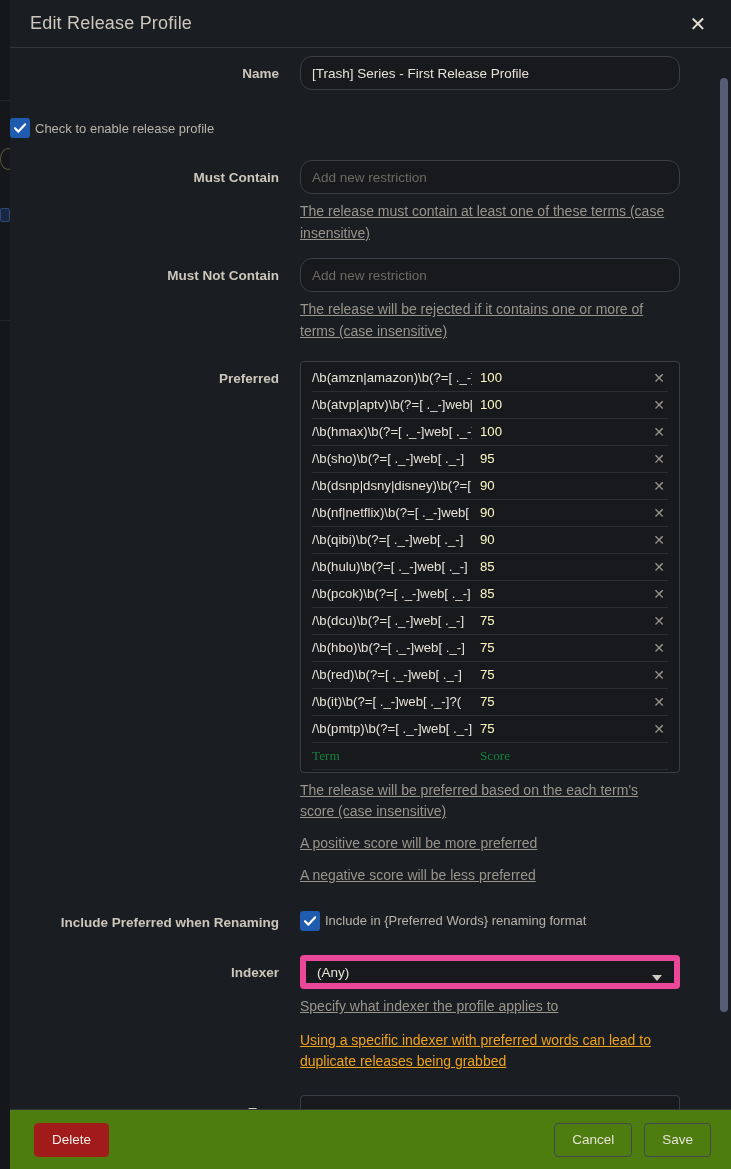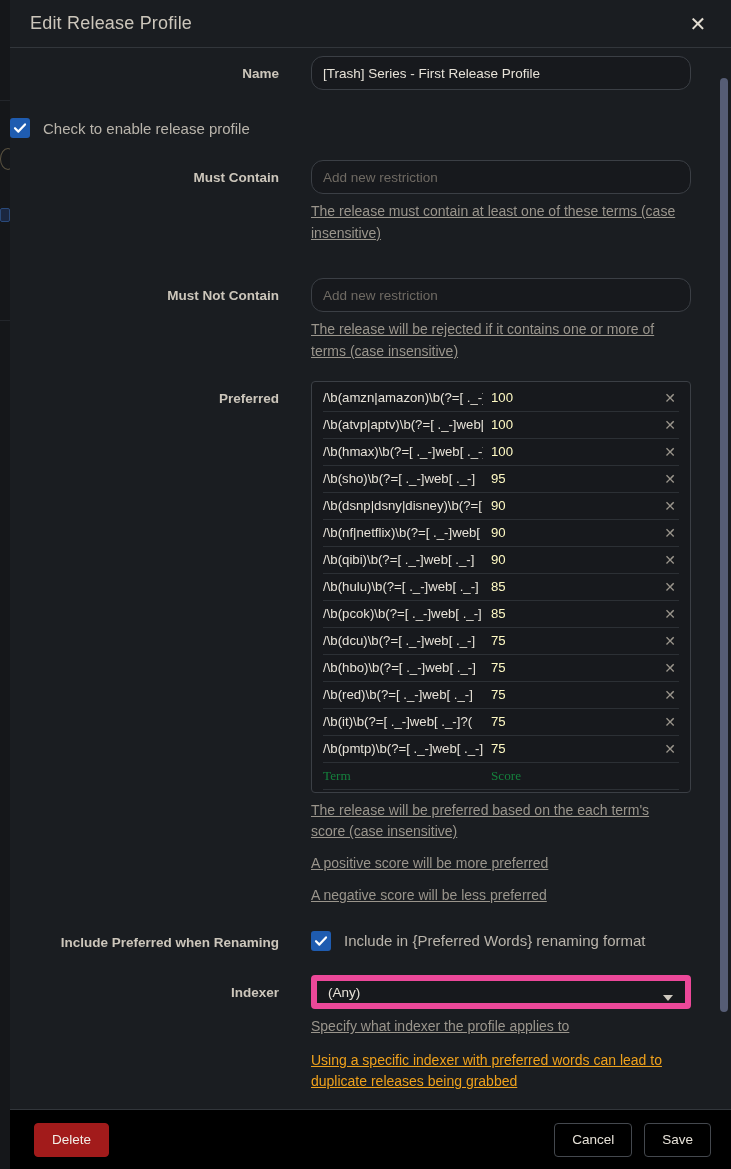--- a/index.html
+++ b/index.html
@@ -69,21 +69,20 @@
     overflow: hidden;
     background: #1a1d21;
     padding-top: 8px;
   }
 
   
   .row {
     display: flex;
     padding: 0 36px 0 0;
     margin-bottom: 0;
-    gap: 11px;
   }
   .label-col {
     width: 290px; flex: 0 0 290px;
     text-align: right;
     padding-right: 21px;
     padding-top: 9px;
     font-size: 13.5px; font-weight: bold;
     color: #ccc6bb;
     line-height: 1.3;
   }
@@ -117,22 +116,22 @@
   .check-row { display: flex; align-items: center; padding-top: 6px; }
   .checkbox {
     width: 20px; height: 20px;
     background: #1f5cb0;
     border-radius: 3px;
     display: flex; align-items: center; justify-content: center;
     flex: 0 0 20px;
   }
   .checkbox svg { display: block; }
   .check-label {
-    margin-left: 13px;
-    color: #b9b4ab; font-size: 15px;
+    margin-left: 5px;
+    color: #b9b4ab; font-size: 13px;
   }
 
   
   .pref-box {
     width: 380px;
     border: 1px solid #3b3f45;
     border-radius: 4px;
     background: #17191d;
     padding: 3px 0 2px 0;
   }
@@ -198,21 +197,21 @@
   #scroll-thumb {
     position: absolute; right: 0;
     top: 30px; width: 8px; height: 934px;
     background: #565d75;
     border-radius: 4px;
   }
 
   
   #modal-footer {
     flex: 0 0 60px; height: 60px;
-    background: #000000;
+    background: #4d7c0f;
     border-top: 1px solid #32363b;
     display: flex; align-items: center;
     padding: 0 20px 0 24px;
   }
   .btn {
     font-family: "Liberation Sans", sans-serif;
     font-size: 13.5px;
     border-radius: 4px;
     height: 34px;
     padding: 0 17px;
@@ -260,21 +259,21 @@
           <div class="checkbox">
             <svg width="14" height="14" viewBox="0 0 14 14">
               <path d="M2 7.2 L5.4 10.6 L12 3.4" fill="none" stroke="#ffffff" stroke-width="2.2" stroke-linecap="round" stroke-linejoin="round"></path>
             </svg>
           </div>
           <div class="check-label">Check to enable release profile</div>
         </div>
       </div>
     </div>
 
-    <div class="row" style="margin-bottom:34px;">
+    <div class="row" style="margin-bottom:14px;">
       <div class="label-col">Must Contain</div>
       <div class="field-col">
         <div class="textbox placeholder">Add new restriction</div>
         <div class="help">The release must contain at least one of these terms (case insensitive)</div>
       </div>
     </div>
 
     <div class="row" style="margin-bottom:18px;">
       <div class="label-col">Must Not Contain</div>
       <div class="field-col">

